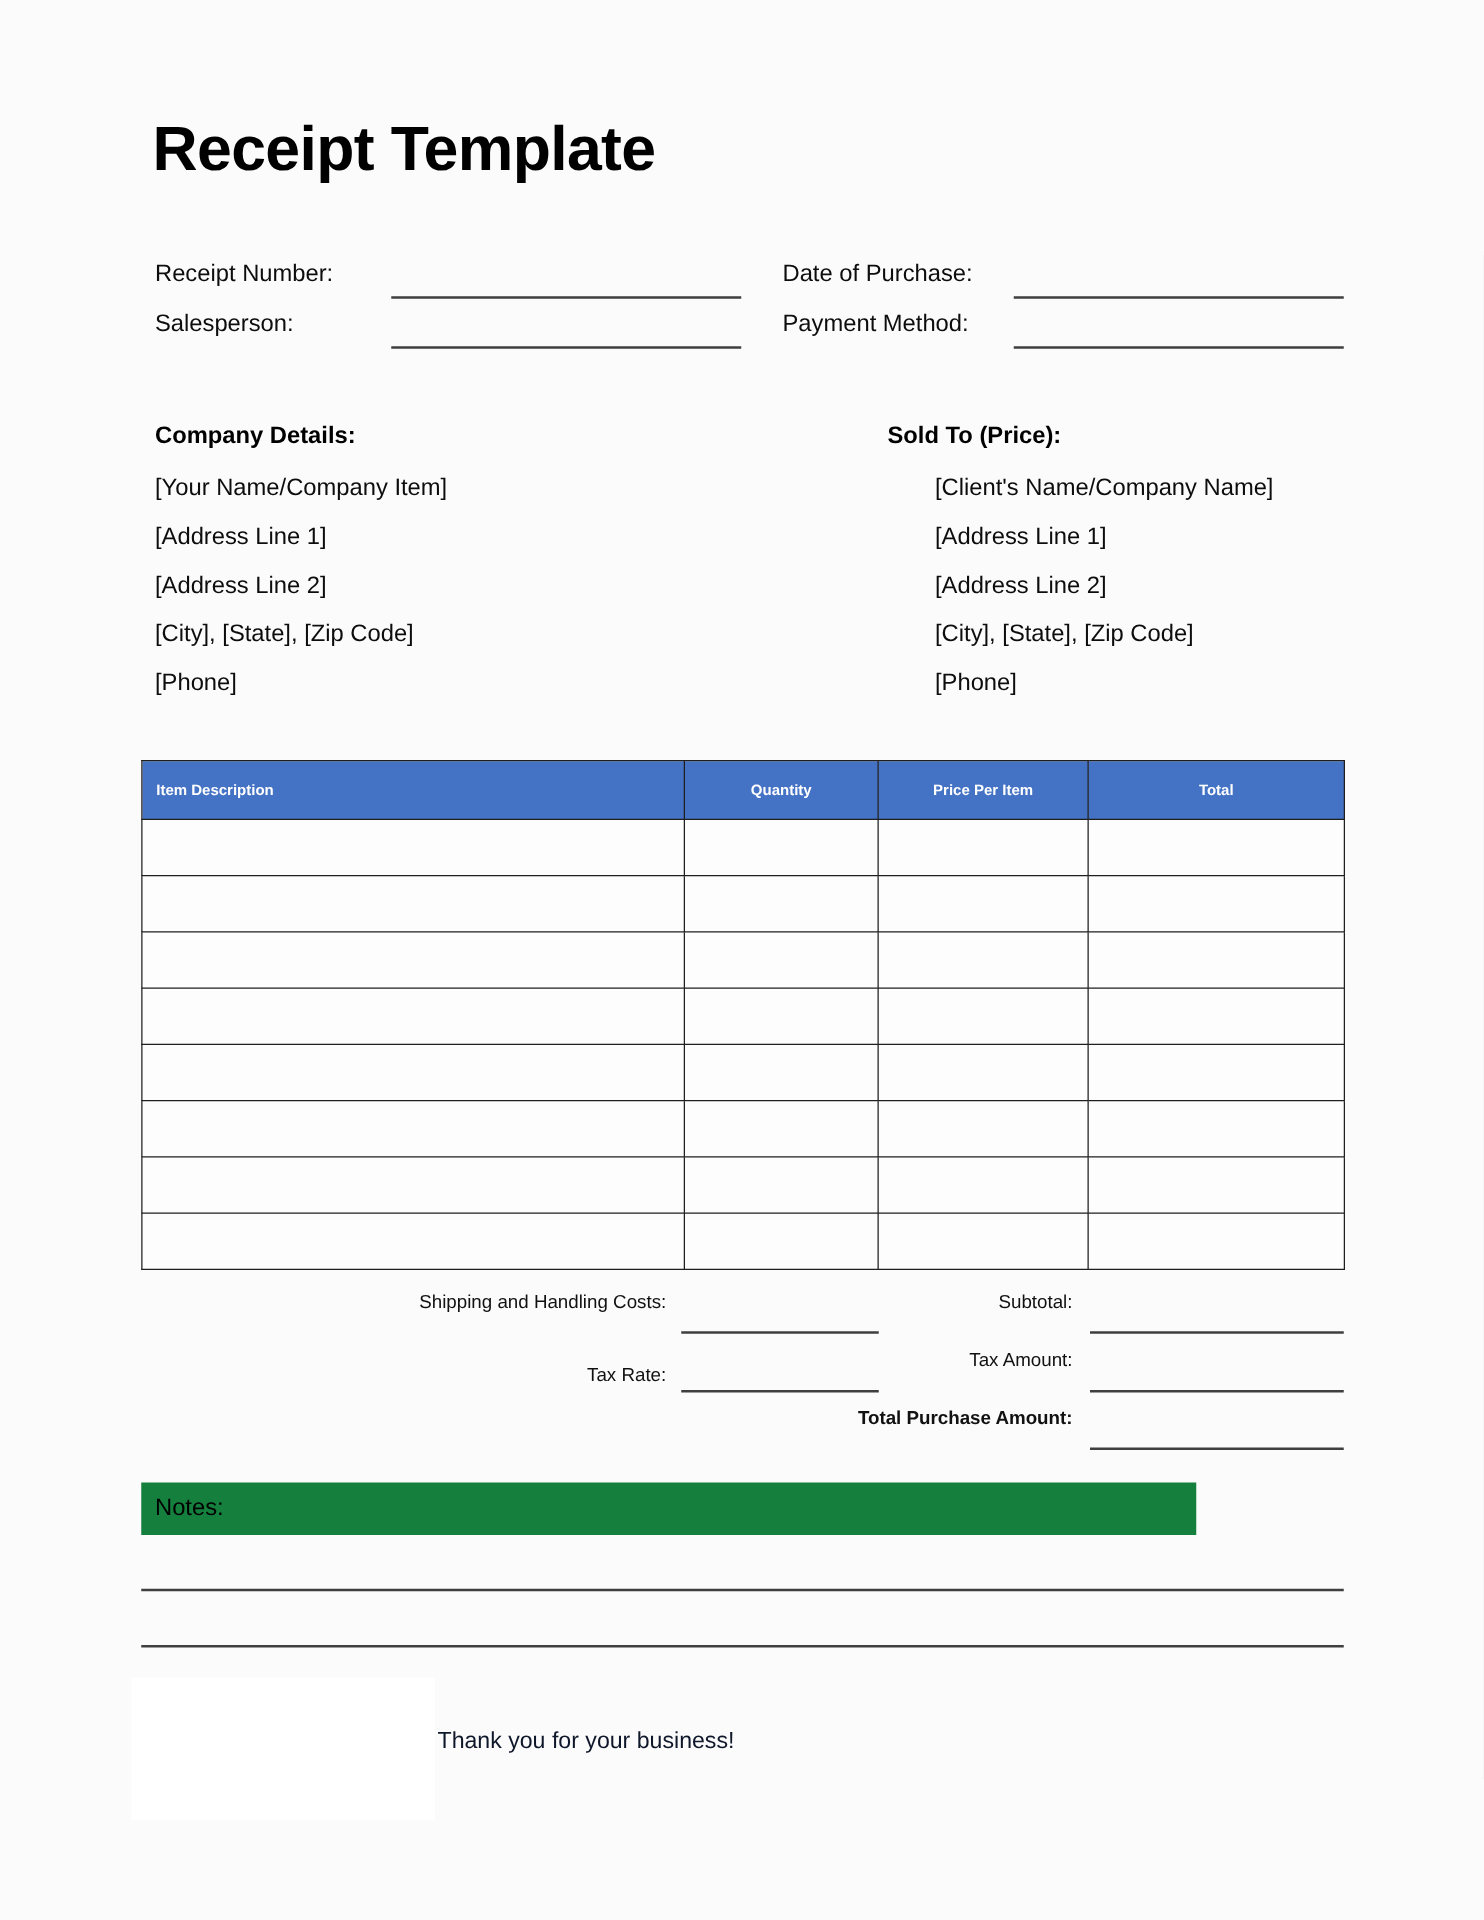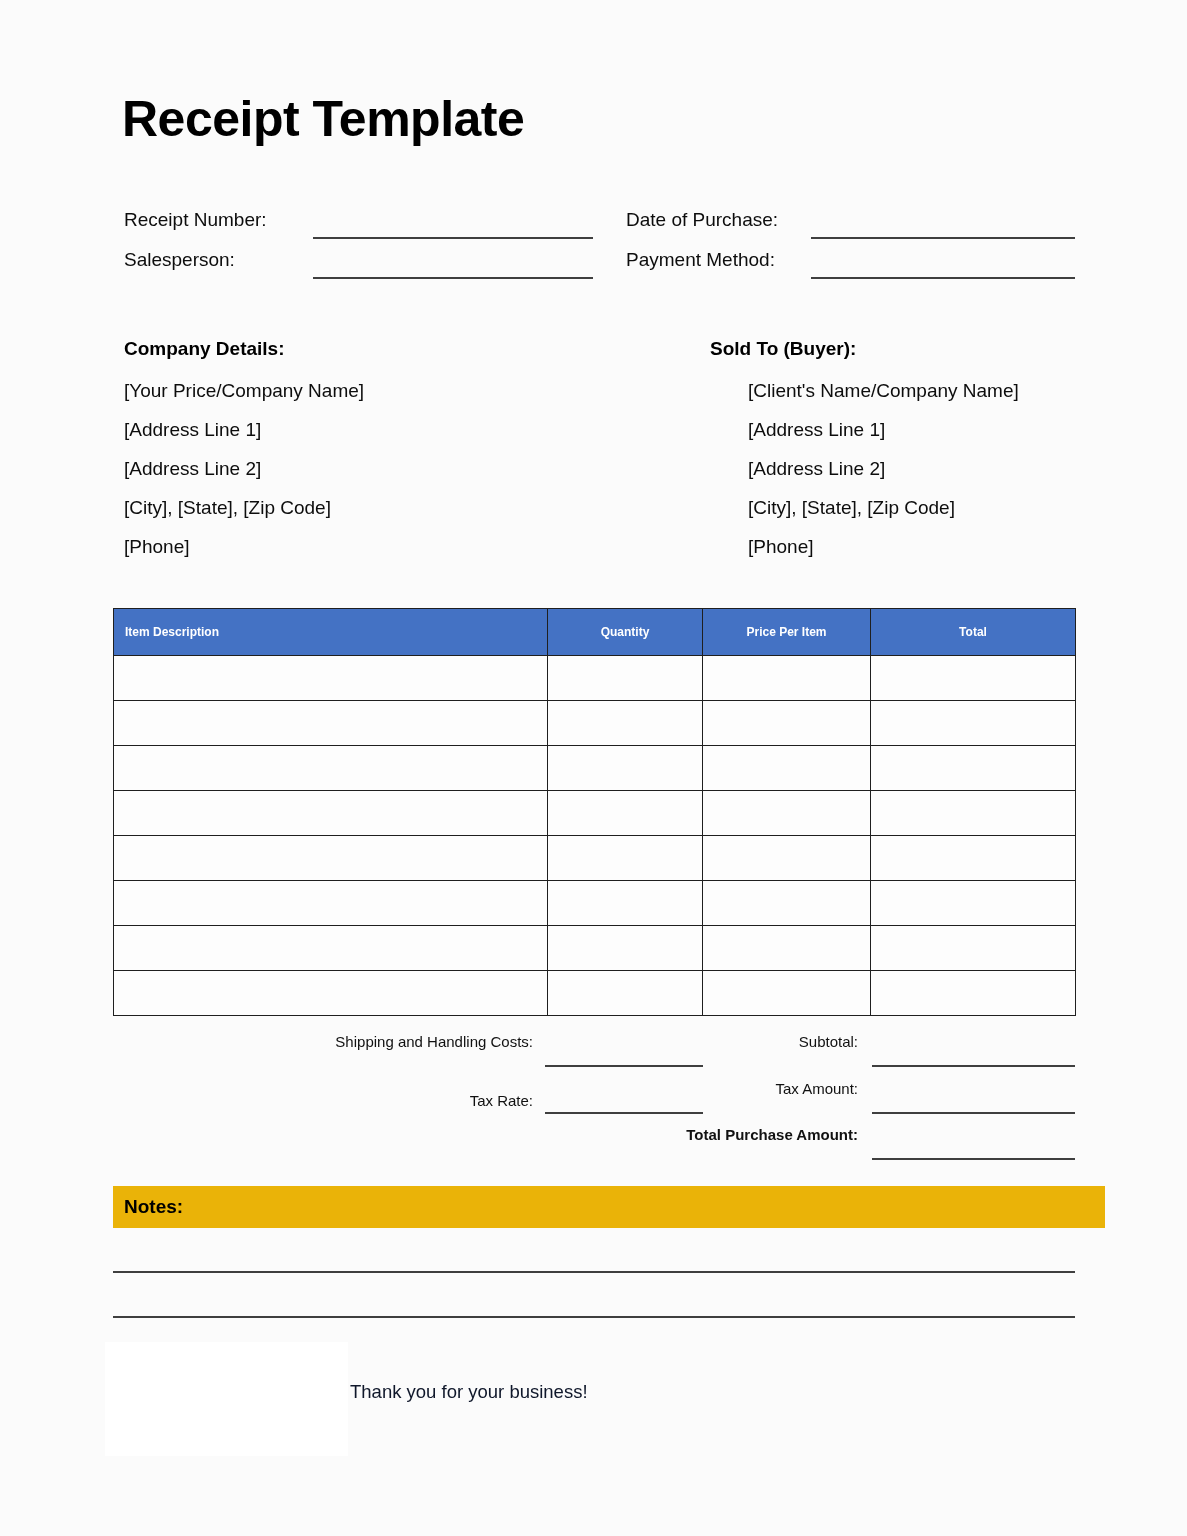--- a/index.html
+++ b/index.html
@@ -28,23 +28,23 @@
     font-family:"Liberation Sans", sans-serif;
   }
   .items-table th.first { text-align:left; padding-left:11px; }
   .items-table td {
     height:45px; border:1px solid #1f1f1f; background:#fdfdfd;
     font-size:17px; padding:2px 8px;
   }
   .tot-label { font-size:15px; text-align:right; white-space:nowrap; }
   .tot-label.bold { font-weight:700; }
   .notes-band {
-    left:113px; top:1186px; width:992px; height:42px;
-    background:#eab308; line-height:42px; padding-left:11px;
-    font-size:19px; font-weight:700; color:#000;
+    left:113px; top:1186px; width:844px; height:42px;
+    background:#15803d; line-height:42px; padding-left:11px;
+    font-size:19px; font-weight:400; color:#000;
   }
   .rule { left:113px; width:962px; border-top:2px solid #3f3f3f; height:2px; }
   .logo-box { left:105px; top:1342px; width:243px; height:114px; background:#ffffff; }
   .thanks { left:350px; top:1381px; width:566px; text-align:left; font-size:18.5px; color:#0f172a; }
 </style>
 </head>
 <body>
 
 <div class="page">
 
@@ -55,28 +55,28 @@
   <div class="abs lbl" style="left:626px; top:209px;">Date of Purchase:</div>
   <div class="abs blank-line" style="left:811px; top:237px; width:264px;"></div>
 
   <div class="abs lbl" style="left:124px; top:249px;">Salesperson:</div>
   <div class="abs blank-line" style="left:313px; top:277px; width:280px;"></div>
   <div class="abs lbl" style="left:626px; top:249px;">Payment Method:</div>
   <div class="abs blank-line" style="left:811px; top:277px; width:264px;"></div>
 
   <div class="abs section-heading" style="left:124px; top:338px;">Company Details:</div>
   <div class="abs party-lines" style="left:124px; top:371px;">
-    <div>[Your Price/Company Name]</div>
+    <div>[Your Name/Company Item]</div>
     <div>[Address Line 1]</div>
     <div>[Address Line 2]</div>
     <div>[City], [State], [Zip Code]</div>
     <div>[Phone]</div>
   </div>
 
-  <div class="abs section-heading" style="left:710px; top:338px;">Sold To (Buyer):</div>
+  <div class="abs section-heading" style="left:710px; top:338px;">Sold To (Price):</div>
   <div class="abs party-lines" style="left:748px; top:371px;">
     <div>[Client's Name/Company Name]</div>
     <div>[Address Line 1]</div>
     <div>[Address Line 2]</div>
     <div>[City], [State], [Zip Code]</div>
     <div>[Phone]</div>
   </div>
 
   <table class="abs items-table" style="left:113px; top:608px;">
     <colgroup>

